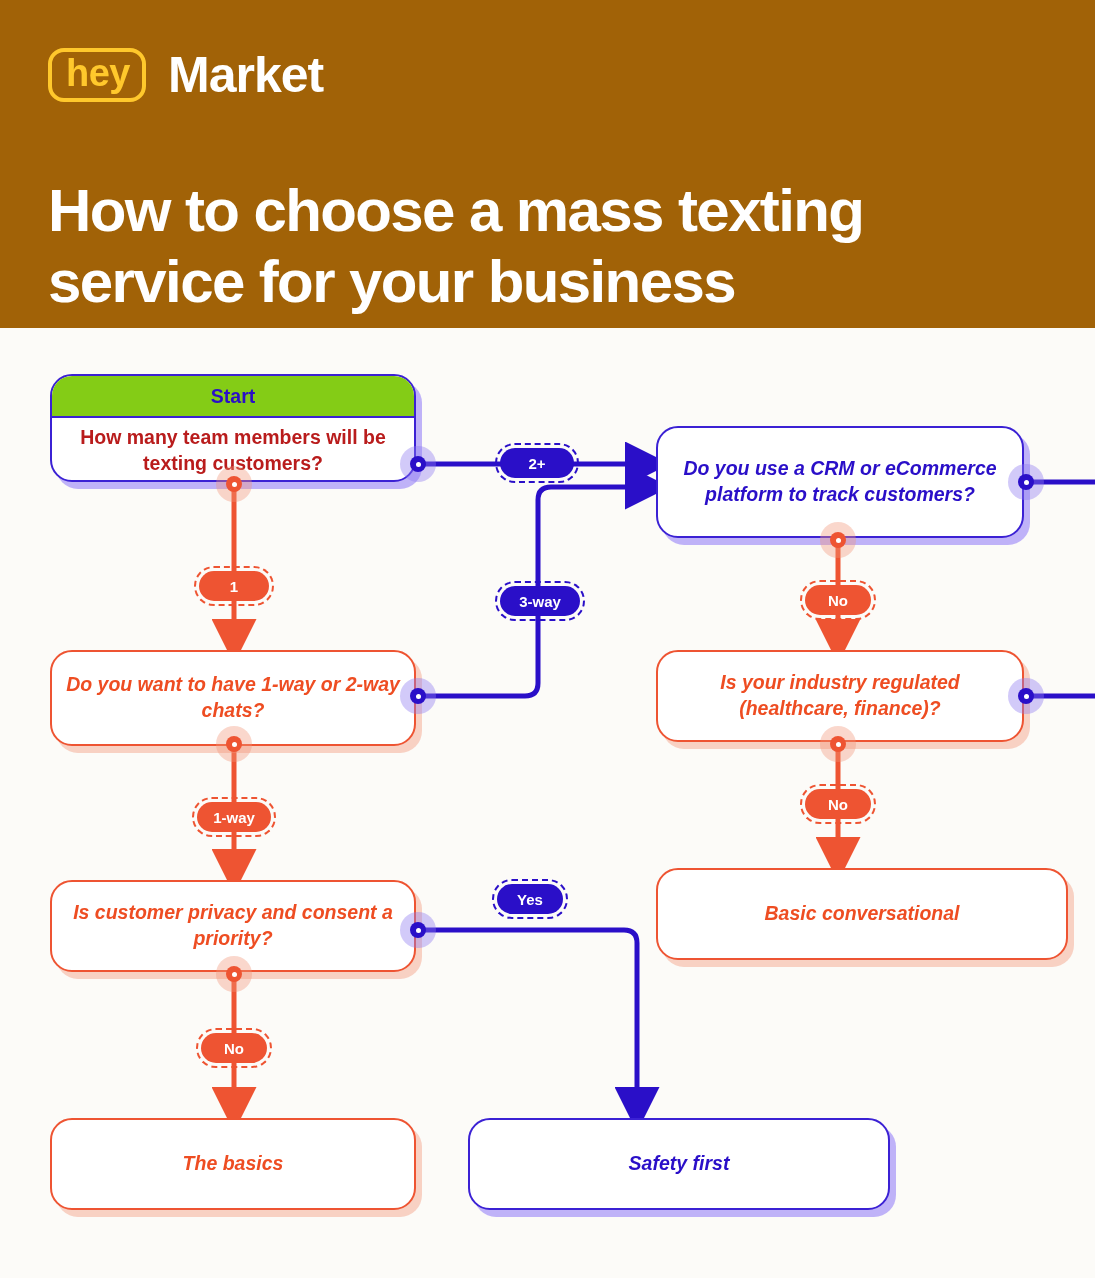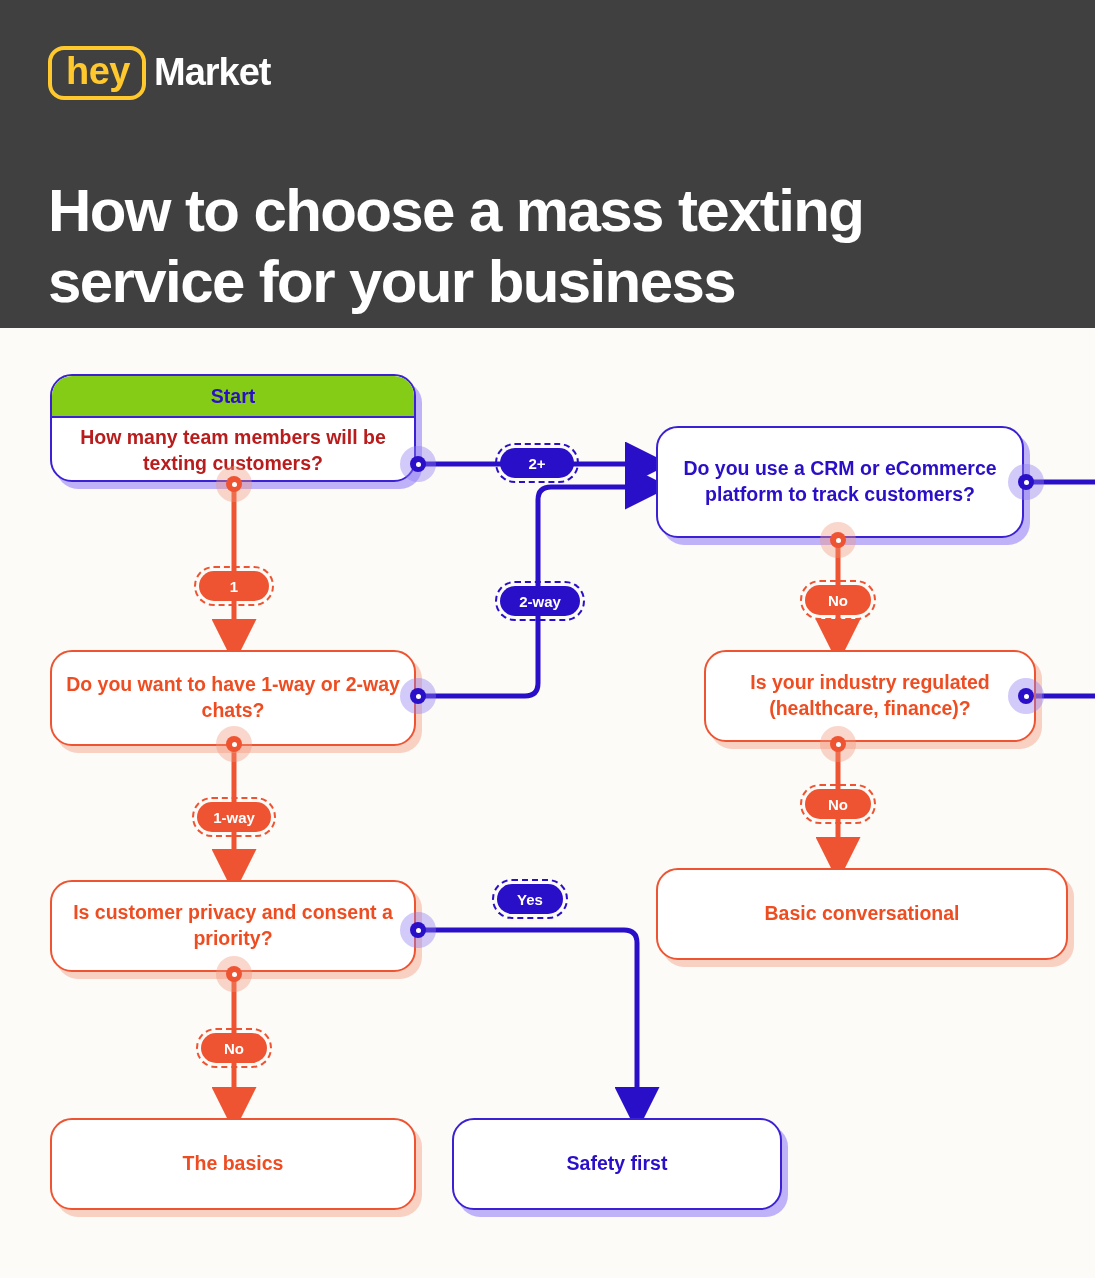--- a/index.html
+++ b/index.html
@@ -7,39 +7,39 @@
     width:1095px;height:1278px;
     background:#FCFBF8;
     font-family:"Liberation Sans", sans-serif;
     overflow:hidden;
     position:relative;
   }
 
   
   #header{
     position:absolute;left:0;top:0;width:1095px;height:328px;
-    background:#404040;
+    background:#a16207;
   }
   #logo{
     position:absolute;left:48px;top:46px;
     display:flex;align-items:center;gap:2px;
   }
   #logo-hey{
     border:4px solid #FFC82C;
     border-radius:16px 16px 16px 16px;
     color:#FFC82C;
     font-size:38px;font-weight:bold;
     padding:2px 12px 4px 14px;
     line-height:1.05;
     letter-spacing:-0.5px;
     position:relative;
   }
   #logo-market{
-    color:#FFFFFF;font-size:38px;font-weight:bold;
-    letter-spacing:-1px;margin-left:6px;
+    color:#FFFFFF;font-size:50px;font-weight:bold;
+    letter-spacing:-1px;margin-left:20px;
   }
   #page-title{
     position:absolute;left:48px;top:136px;width:960px;
     color:#FFFFFF;
     font-size:60px;font-weight:bold;
     line-height:1.18;
     letter-spacing:-1.6px;
   }
 
   
@@ -63,21 +63,21 @@
   .node.blue{
     border:2px solid #3B21D4;
     color:#2A0FC8;
     box-shadow:6px 7px 0 0 rgba(140,118,248,.55);
   }
   .node.orange{
     border:2px solid #EE5432;
     color:#EE4D22;
     box-shadow:6px 7px 0 0 rgba(243,149,121,.42);
   }
-  .node-inner{padding:0 12px;line-height:1.32;font-size:19.5px;}
+  .node-inner{padding:0 12px;line-height:1.32;font-size:19.5px;font-style:italic;}
 
   
   #node-start{
     left:50px;top:46px;width:366px;height:108px;
     padding:0;display:block;overflow:hidden;
     border-radius:22px;
   }
   #start-header{
     height:40px;background:#84cc16;
     border-bottom:2px solid #3B21D4;
@@ -85,25 +85,25 @@
     display:flex;align-items:center;justify-content:center;
   }
   #start-body{
     height:66px;display:flex;align-items:center;justify-content:center;
     color:#b91c1c;font-size:19.5px;font-weight:bold;line-height:1.32;
     padding:0 14px;text-align:center;
   }
 
   #node-crm     {left:656px;top:98px; width:368px;height:112px;}
   #node-chats   {left:50px; top:322px;width:366px;height:96px;}
-  #node-regulated{left:656px;top:322px;width:332px;height:92px;margin-left:48px;}
+  #node-regulated{left:656px;top:322px;width:368px;height:92px;}
   #node-privacy {left:50px; top:552px;width:366px;height:92px;}
   #node-basic   {left:656px;top:540px;width:412px;height:92px;}
   #node-thebasics{left:50px;top:790px;width:366px;height:92px;}
-  #node-safety  {left:452px;top:790px;width:330px;height:92px;}
+  #node-safety  {left:468px;top:790px;width:422px;height:92px;}
 
   
   .pill{
     position:absolute;z-index:6;
     display:flex;align-items:center;justify-content:center;
     color:#FFFFFF;font-size:15px;font-weight:bold;
     height:30px;border-radius:16px;
     box-sizing:border-box;
   }
   .pill.blue{background:#2A0FC8;}
@@ -213,21 +213,21 @@
 
   <div class="node orange" id="node-thebasics">
     <div class="node-inner">The basics</div>
   </div>
 
   <div class="node blue" id="node-safety">
     <div class="node-inner">Safety first</div>
   </div>
 
   <div class="pill blue" id="pill-2plus">2+</div>
-  <div class="pill blue" id="pill-2way">2-way</div>
+  <div class="pill blue" id="pill-2way">3-way</div>
   <div class="pill orange" id="pill-1">1</div>
   <div class="pill orange" id="pill-1way">1-way</div>
   <div class="pill orange" id="pill-no-1">No</div>
   <div class="pill orange" id="pill-no-2">No</div>
   <div class="pill orange" id="pill-no-3">No</div>
   <div class="pill blue" id="pill-yes">Yes</div>
 
   <div class="dot blue" style="left:418px;top:136px">
       <span class="halo"></span>
       <span class="ring"></span>

